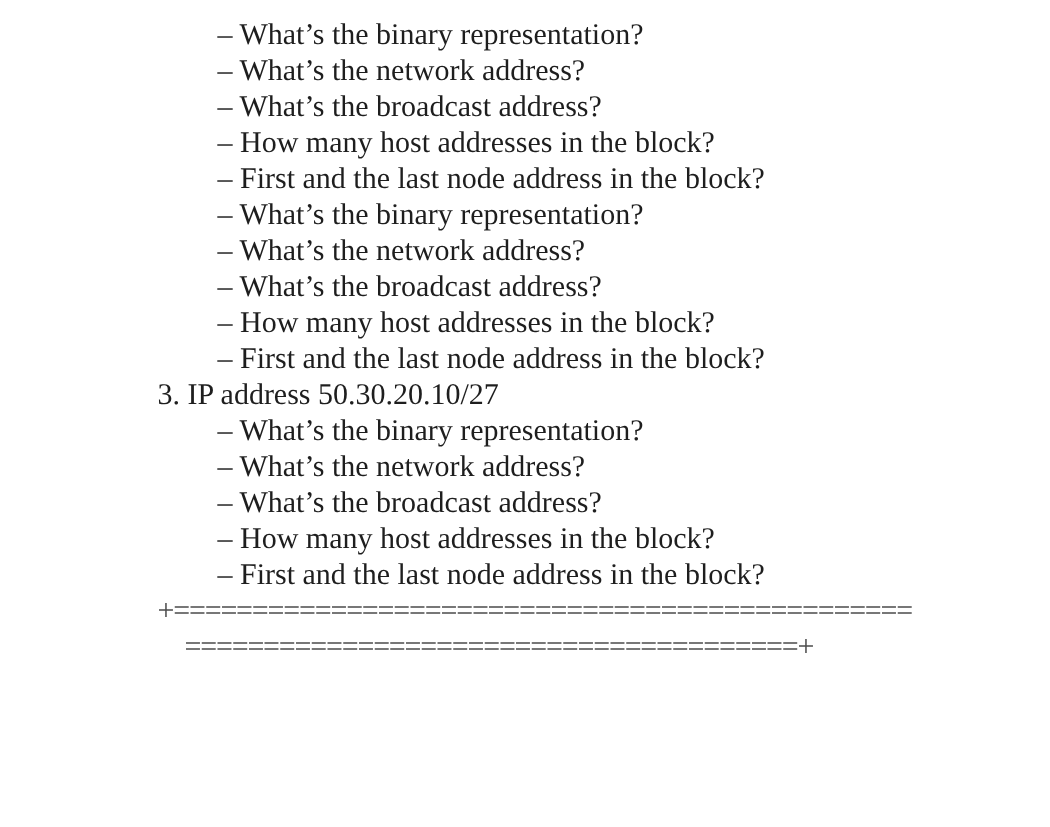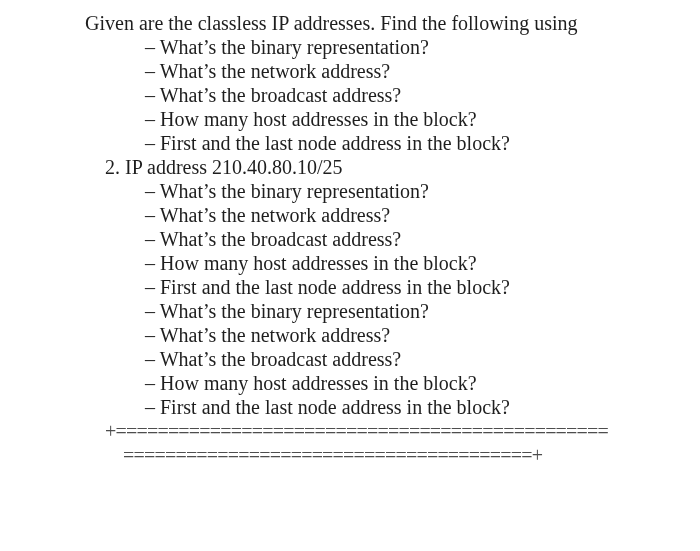--- a/index.html
+++ b/index.html
@@ -31,37 +31,36 @@
   .sep {
     letter-spacing: -0.8px;
     color: var(--separator-color, #4d4d4d);
   }
 </style>
 </head>
 <body style="background: rgb(255, 255, 255);">
 
 <div class="doc">
 
-  <div class="line">Given are the classless IP addresses. Find the following using</div>
 
-  <div class="line indent-2">– What’s the binary representation?</div>
-  <div class="line indent-2">– What’s the network address?</div>
-  <div class="line indent-2">– What’s the broadcast address?</div>
-  <div class="line indent-2">– How many host addresses in the block?</div>
-  <div class="line indent-2">– First and the last node address in the block?</div>
-
-  <div class="line indent-1"><span class="num">2.</span><span>IP address 210.40.80.10/25</span></div>
   <div class="line indent-2">– What’s the binary representation?</div>
   <div class="line indent-2">– What’s the network address?</div>
   <div class="line indent-2">– What’s the broadcast address?</div>
   <div class="line indent-2">– How many host addresses in the block?</div>
   <div class="line indent-2">– First and the last node address in the block?</div>
 
   <div class="line indent-2">– What’s the binary representation?</div>
   <div class="line indent-2">– What’s the network address?</div>
   <div class="line indent-2">– What’s the broadcast address?</div>
   <div class="line indent-2">– How many host addresses in the block?</div>
   <div class="line indent-2">– First and the last node address in the block?</div>
 
+  <div class="line indent-1"><span class="num">3.</span><span>IP address 50.30.20.10/27</span></div>
+  <div class="line indent-2">– What’s the binary representation?</div>
+  <div class="line indent-2">– What’s the network address?</div>
+  <div class="line indent-2">– What’s the broadcast address?</div>
+  <div class="line indent-2">– How many host addresses in the block?</div>
+  <div class="line indent-2">– First and the last node address in the block?</div>
+
   <div class="line indent-1 sep">+===============================================</div>
   <div class="line indent-3 sep">=======================================+</div>
 
 </div>
 
 </body></html>

